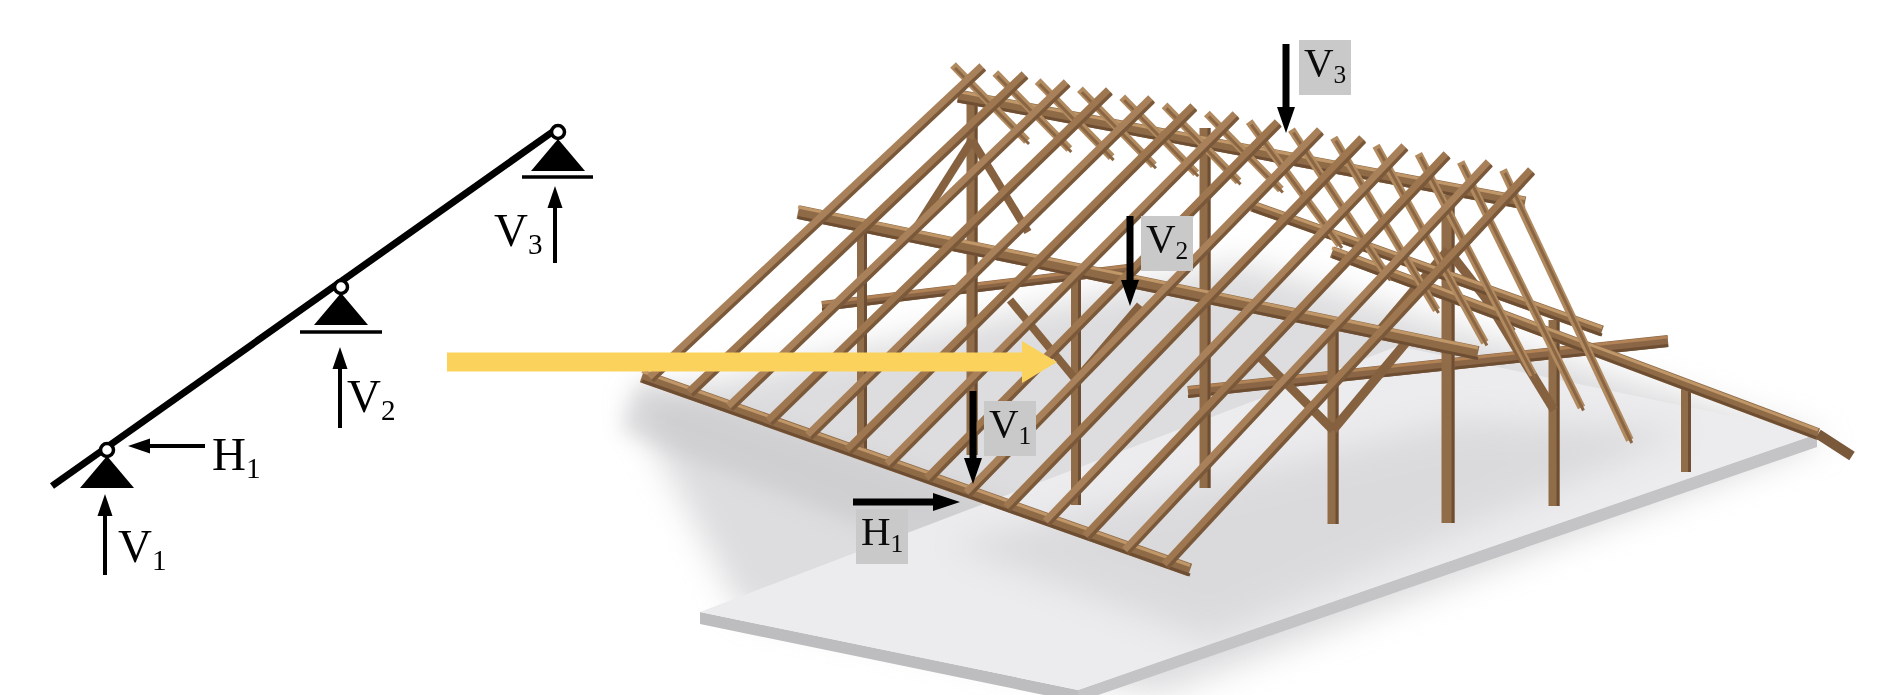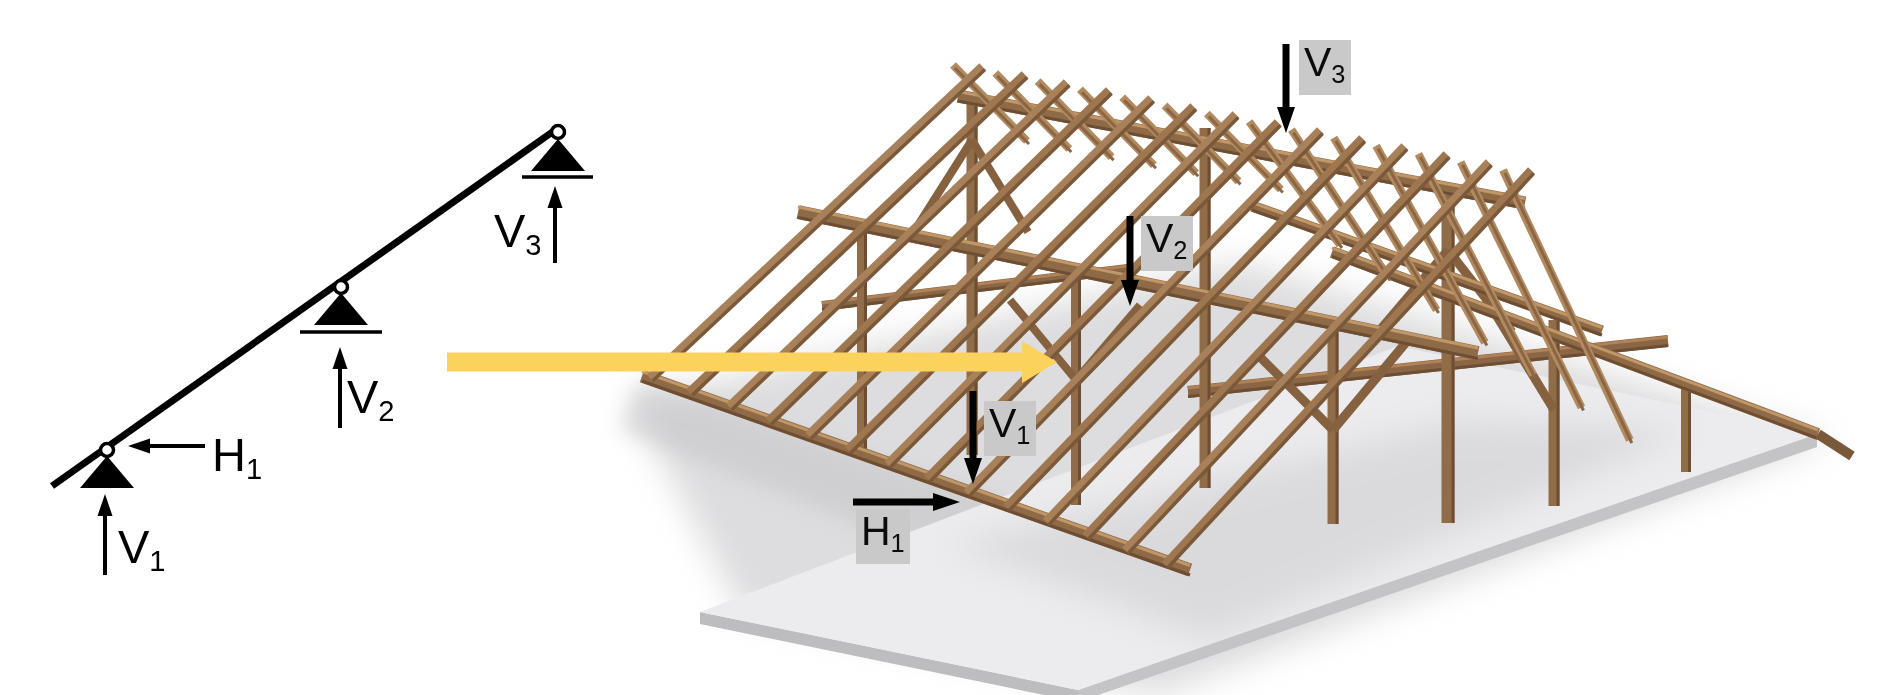--- a/index.html
+++ b/index.html
@@ -1,19 +1,19 @@
 <!DOCTYPE html>
 <html style="--force_arrow: #000000; --highlight_arrow: #FBD25C; --label_bg: #C9C9C9; --timber: #A57E56; --timber_dark: #7A583A; --timber_light: #BD9468; --slab_top: #ECECEE; --slab_side: #C4C4C6; --ground_shadow: #CBCBCE; --background: #FFFFFF;"><head>
 <meta charset="utf-8">
 <style>
   html,body{margin:0;padding:0;background:#fff;}
   .stage{position:relative;width:1889px;height:695px;background:#fff;overflow:hidden;
          font-family:"Liberation Sans", sans-serif;}
   svg{position:absolute;left:0;top:0;}
-  .lbl{position:absolute;color:#000;line-height:1.05;white-space:nowrap;}
+  .lbl{position:absolute;color:#000;line-height:1.05;white-space:nowrap;font-family:Liberation Serif, serif;}
   .left-lbl{font-size:47px;}
   .box-lbl{font-size:41px;background:var(--label_bg,#c9c9c9);padding:1px 5px 7px 5px;color:#0b0b0b;}
   .lbl sub{font-size:0.62em;vertical-align:-0.28em;}
   .blk{stroke:#000;fill:none;}
   .pin{fill:#fff;stroke:#000;stroke-width:3.5;}
   .farrow{stroke:var(--force_arrow,#000);}
   .fhead{fill:var(--force_arrow,#000);stroke:none;}
   .yellow{fill:var(--highlight_arrow,#FBD25C);stroke:none;}
 </style>
 </head>

